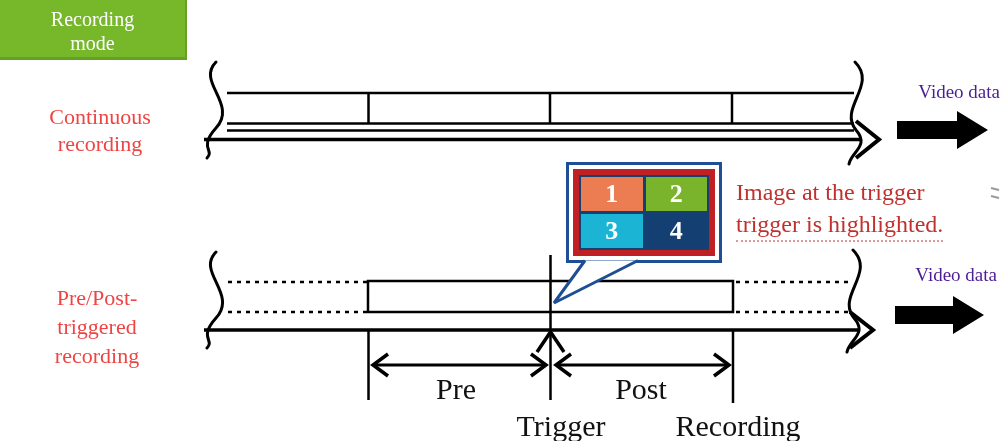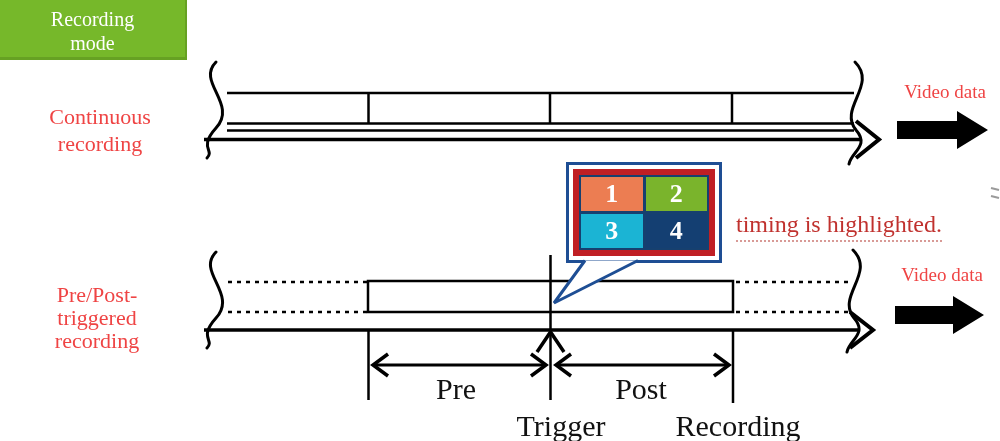--- a/index.html
+++ b/index.html
@@ -11,22 +11,22 @@
   .tail-art{position:absolute;left:0;top:0;width:1000px;height:441px;z-index:3;pointer-events:none;}
   .prelabel{white-space:pre-line;}
   .badge{
     position:absolute;left:0;top:0;width:187px;height:60px;z-index:2;
     color:#fff;font-size:20px;line-height:24px;text-align:center;
     padding-top:7px;box-sizing:border-box;
     border-right:2px solid #66a123;border-bottom:3px solid #66a123;
   }
   .row-label{position:absolute;text-align:center;font-size:22px;line-height:27px;color:#ef4444;z-index:2;}
   .lbl-continuous{left:10px;top:103px;width:180px;}
-  .lbl-prepost{left:8px;top:283px;width:178px;line-height:23px;}
-  .videodata{position:absolute;width:110px;font-size:19px;color:#ef4444;z-index:2;text-align:center;}
+  .lbl-prepost{left:8px;top:283px;width:178px;line-height:29px;}
+  .videodata{position:absolute;width:110px;font-size:19px;color:#4c1d95;z-index:2;text-align:right;}
   .vd-top{left:890px;top:81px;}
   .vd-bottom{left:887px;top:264px;}
   .measure-label{position:absolute;font-size:30px;color:#111;text-align:center;z-index:2;}
   .lbl-pre{left:400px;top:372px;width:112px;}
   .lbl-post{left:585px;top:372px;width:112px;}
   .lbl-trigger{left:510px;top:409px;width:102px;}
   .lbl-recdata{left:648px;top:409px;width:180px;}
   .note{position:absolute;left:736px;top:176px;width:260px;font-size:24px;line-height:32px;z-index:2;}
   .note .u2{display:inline-block;border-bottom:2px dotted #d89a96;padding-bottom:0px;}
   .callout{
@@ -122,22 +122,22 @@
 
   <div class="videodata vd-top">Video data</div>
   <div class="videodata vd-bottom">Video data</div>
 
   <div class="measure-label lbl-pre">Pre</div>
   <div class="measure-label lbl-post">Post</div>
   <div class="measure-label lbl-trigger">Trigger</div>
   <div class="measure-label lbl-recdata">Recording data</div>
 
   <div class="note" style="color: rgb(192, 49, 46);">
-    <br>
-    <span class="u2">timing is highlighted.</span>
+    <span>Image at the trigger</span><br>
+    <span class="u2">trigger is highlighted.</span>
   </div>
 
   <div class="callout" style="border-color: rgb(30, 78, 148);">
     <div class="callout-red" style="border-color: rgb(192, 31, 36); background: rgb(22, 64, 111);">
       <div class="cell" style="background: rgb(236, 125, 82);">1</div>
       <div class="cell" style="background: rgb(122, 180, 44);">2</div>
       <div class="cell" style="background: rgb(27, 180, 212);">3</div>
       <div class="cell" style="background: rgb(20, 63, 114);">4</div>
     </div>
   </div>

